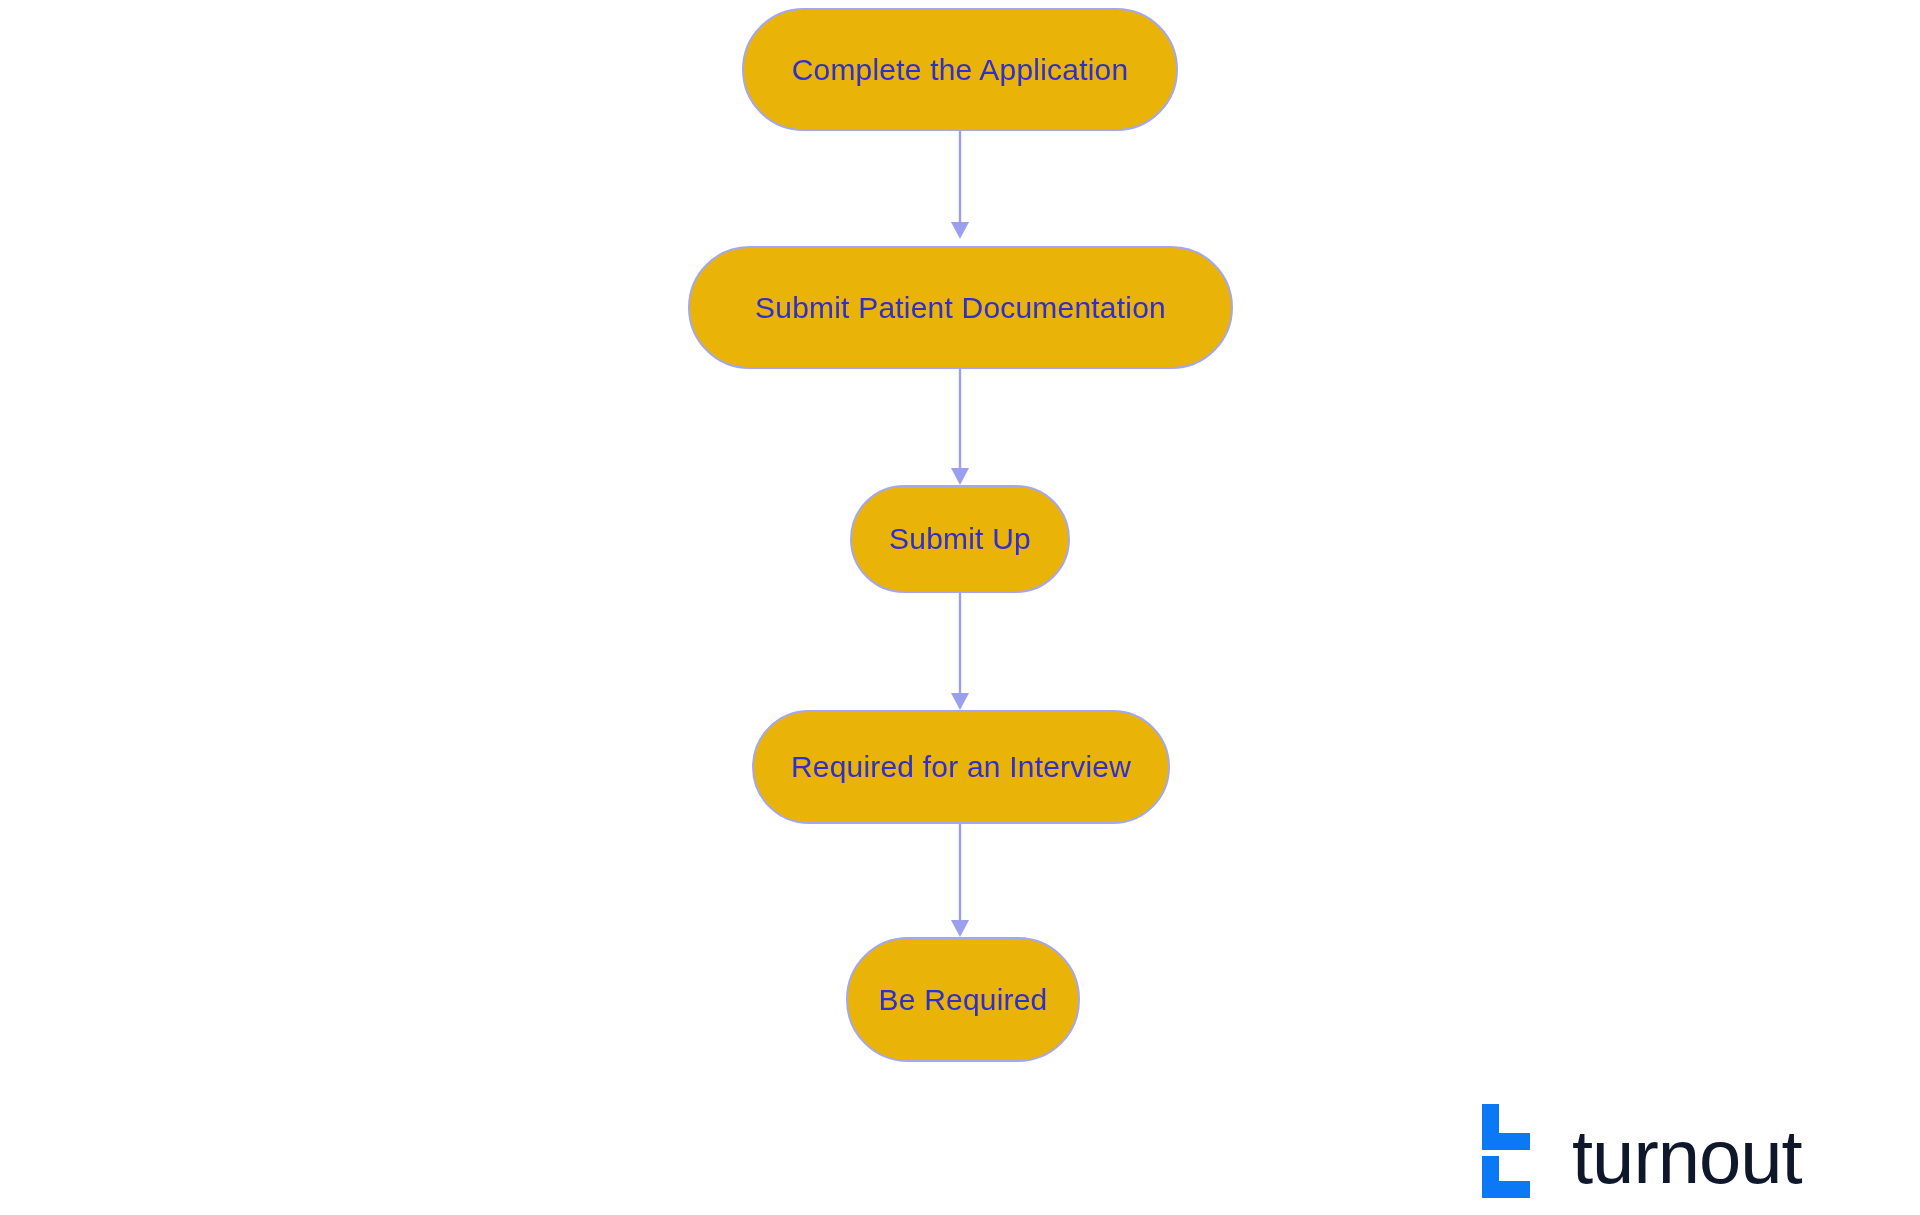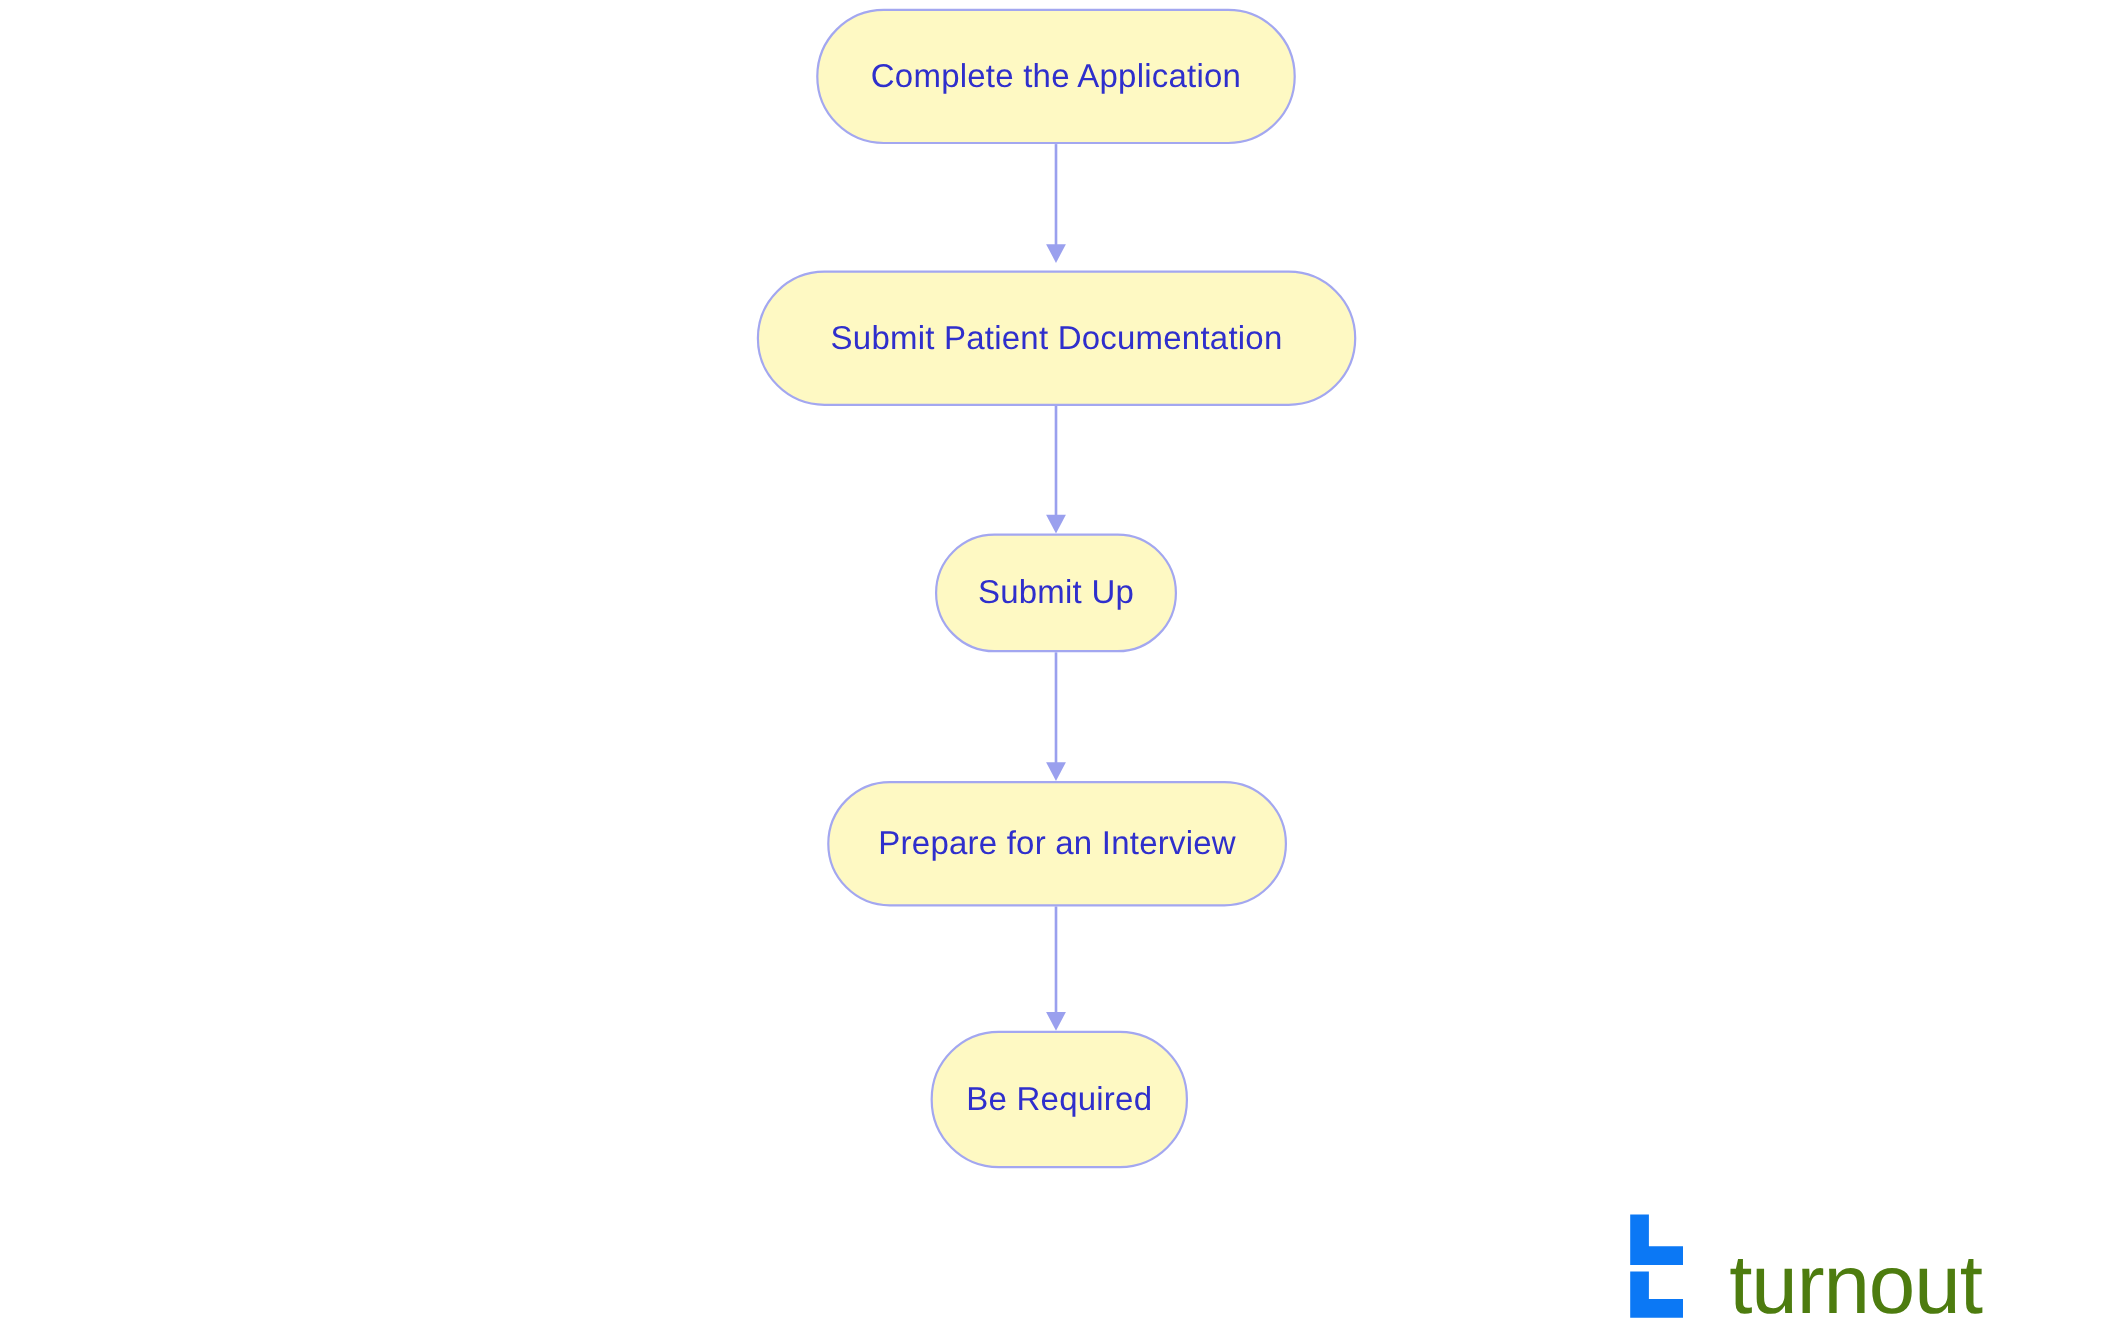--- a/index.html
+++ b/index.html
@@ -26,21 +26,21 @@
     position: absolute;
     top: 0;
     left: 0;
     width: 1920px;
     height: 1215px;
   }
 
   .node {
     position: absolute;
     box-sizing: border-box;
-    background: #fef9c3;
+    background: #eab308;
     border: 2px solid #a3a7f0;
     border-radius: 62px;
     display: flex;
     align-items: center;
     justify-content: center;
     color: #2f2fcc;
     font-size: 30px;
     font-weight: 400;
     letter-spacing: 0.2px;
     white-space: nowrap;
@@ -65,25 +65,25 @@
   .logo-mark {
     width: 60px;
     height: 98px;
     flex: 0 0 auto;
     position: relative;
   }
   .logo-word {
     margin-left: 34px;
     font-size: 76px;
     line-height: 1;
-    color: #4d7c0f;
+    color: #0f172a;
     letter-spacing: -1px;
     font-weight: 400;
     position: relative;
-    top: 18px;
+    top: 6px;
   }
 </style>
 </head>
 <body>
 
 <div id="flow-canvas">
 
   <svg class="flow-svg" viewBox="0 0 1920 1215" xmlns="http://www.w3.org/2000/svg">
     <g fill="#9aa0ee" stroke="#9aa0ee">
 
@@ -115,21 +115,21 @@
 
   <div class="node" style="left:688px; top:246px; width:545px; height:123px;">
     <span class="node-label">Submit Patient Documentation</span>
   </div>
 
   <div class="node" style="left:850px; top:485px; width:220px; height:108px;">
     <span class="node-label">Submit Up</span>
   </div>
 
   <div class="node" style="left:752px; top:710px; width:418px; height:114px;">
-    <span class="node-label">Prepare for an Interview</span>
+    <span class="node-label">Required for an Interview</span>
   </div>
 
   <div class="node" style="left:846px; top:937px; width:234px; height:125px;">
     <span class="node-label">Be Required</span>
   </div>
 
   <div id="brand-logo">
     <div class="logo-mark">
       <svg viewBox="0 0 60 98" width="60" height="98" xmlns="http://www.w3.org/2000/svg">
 

